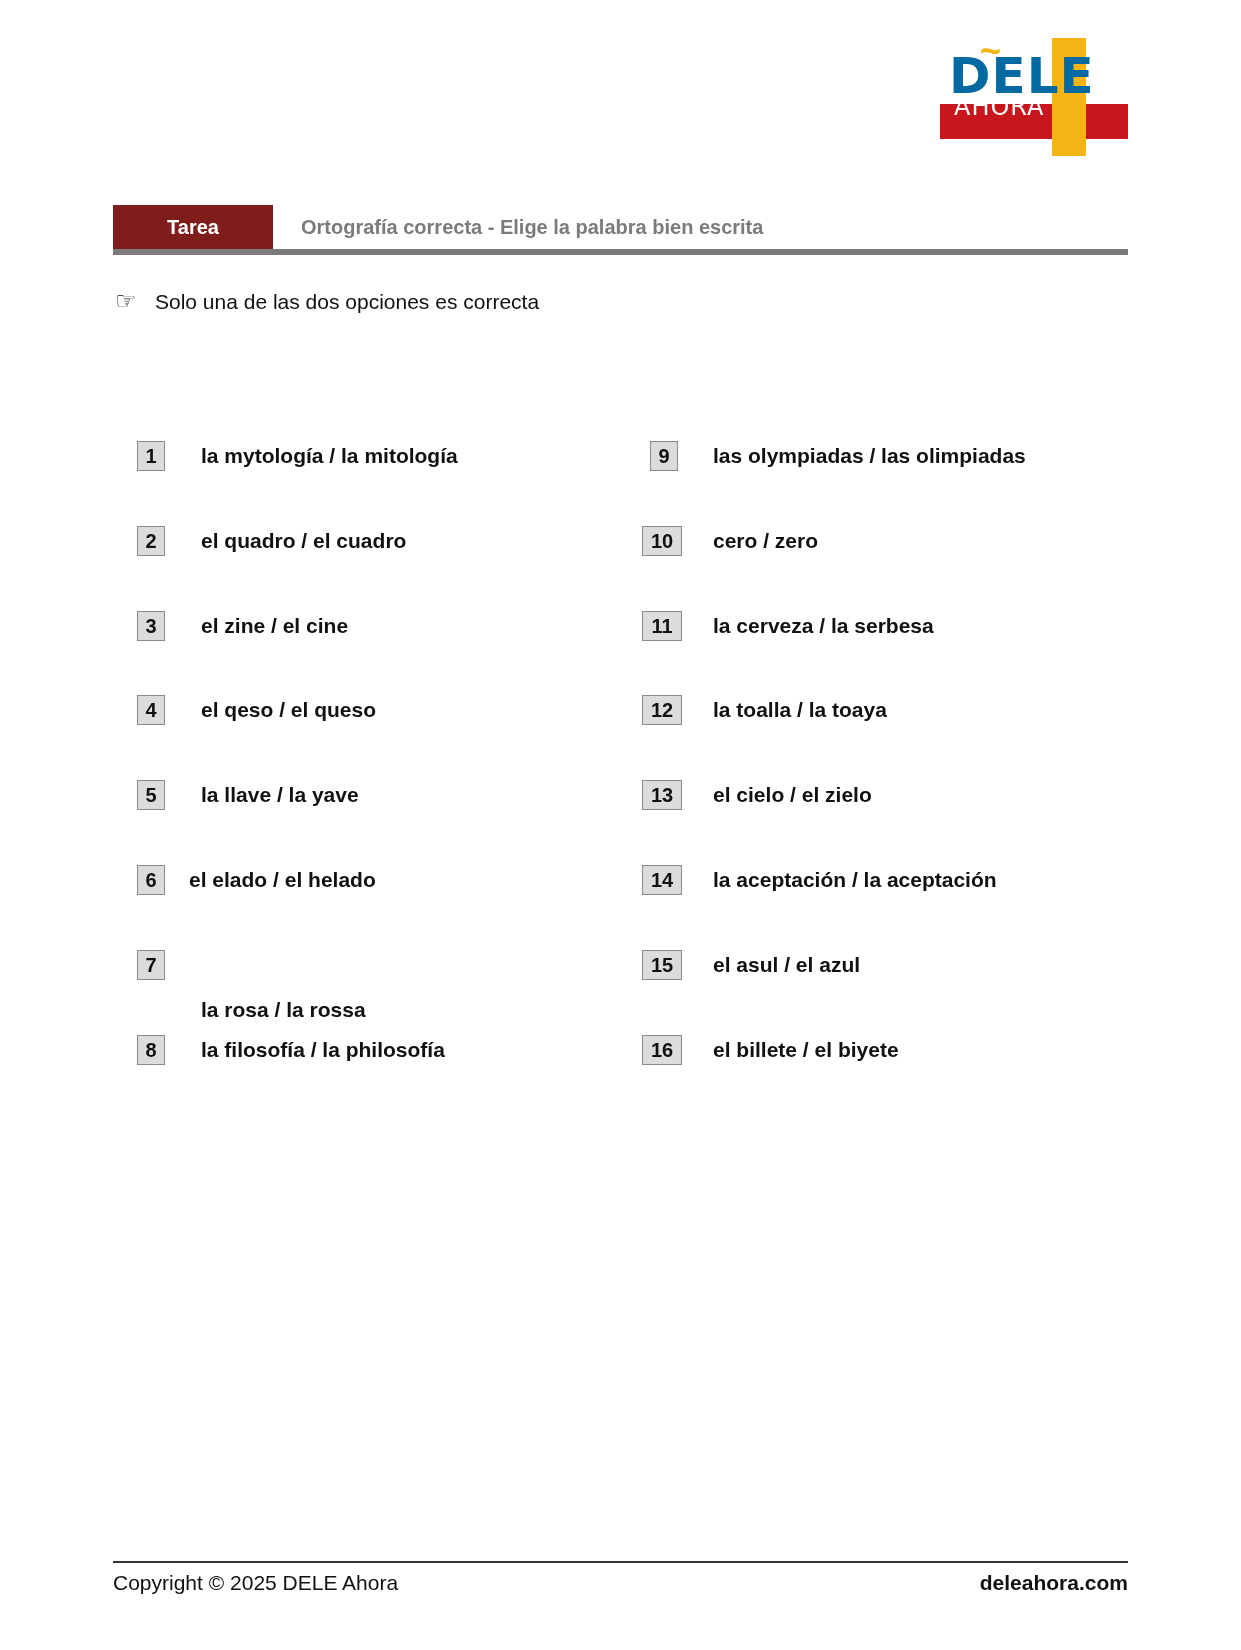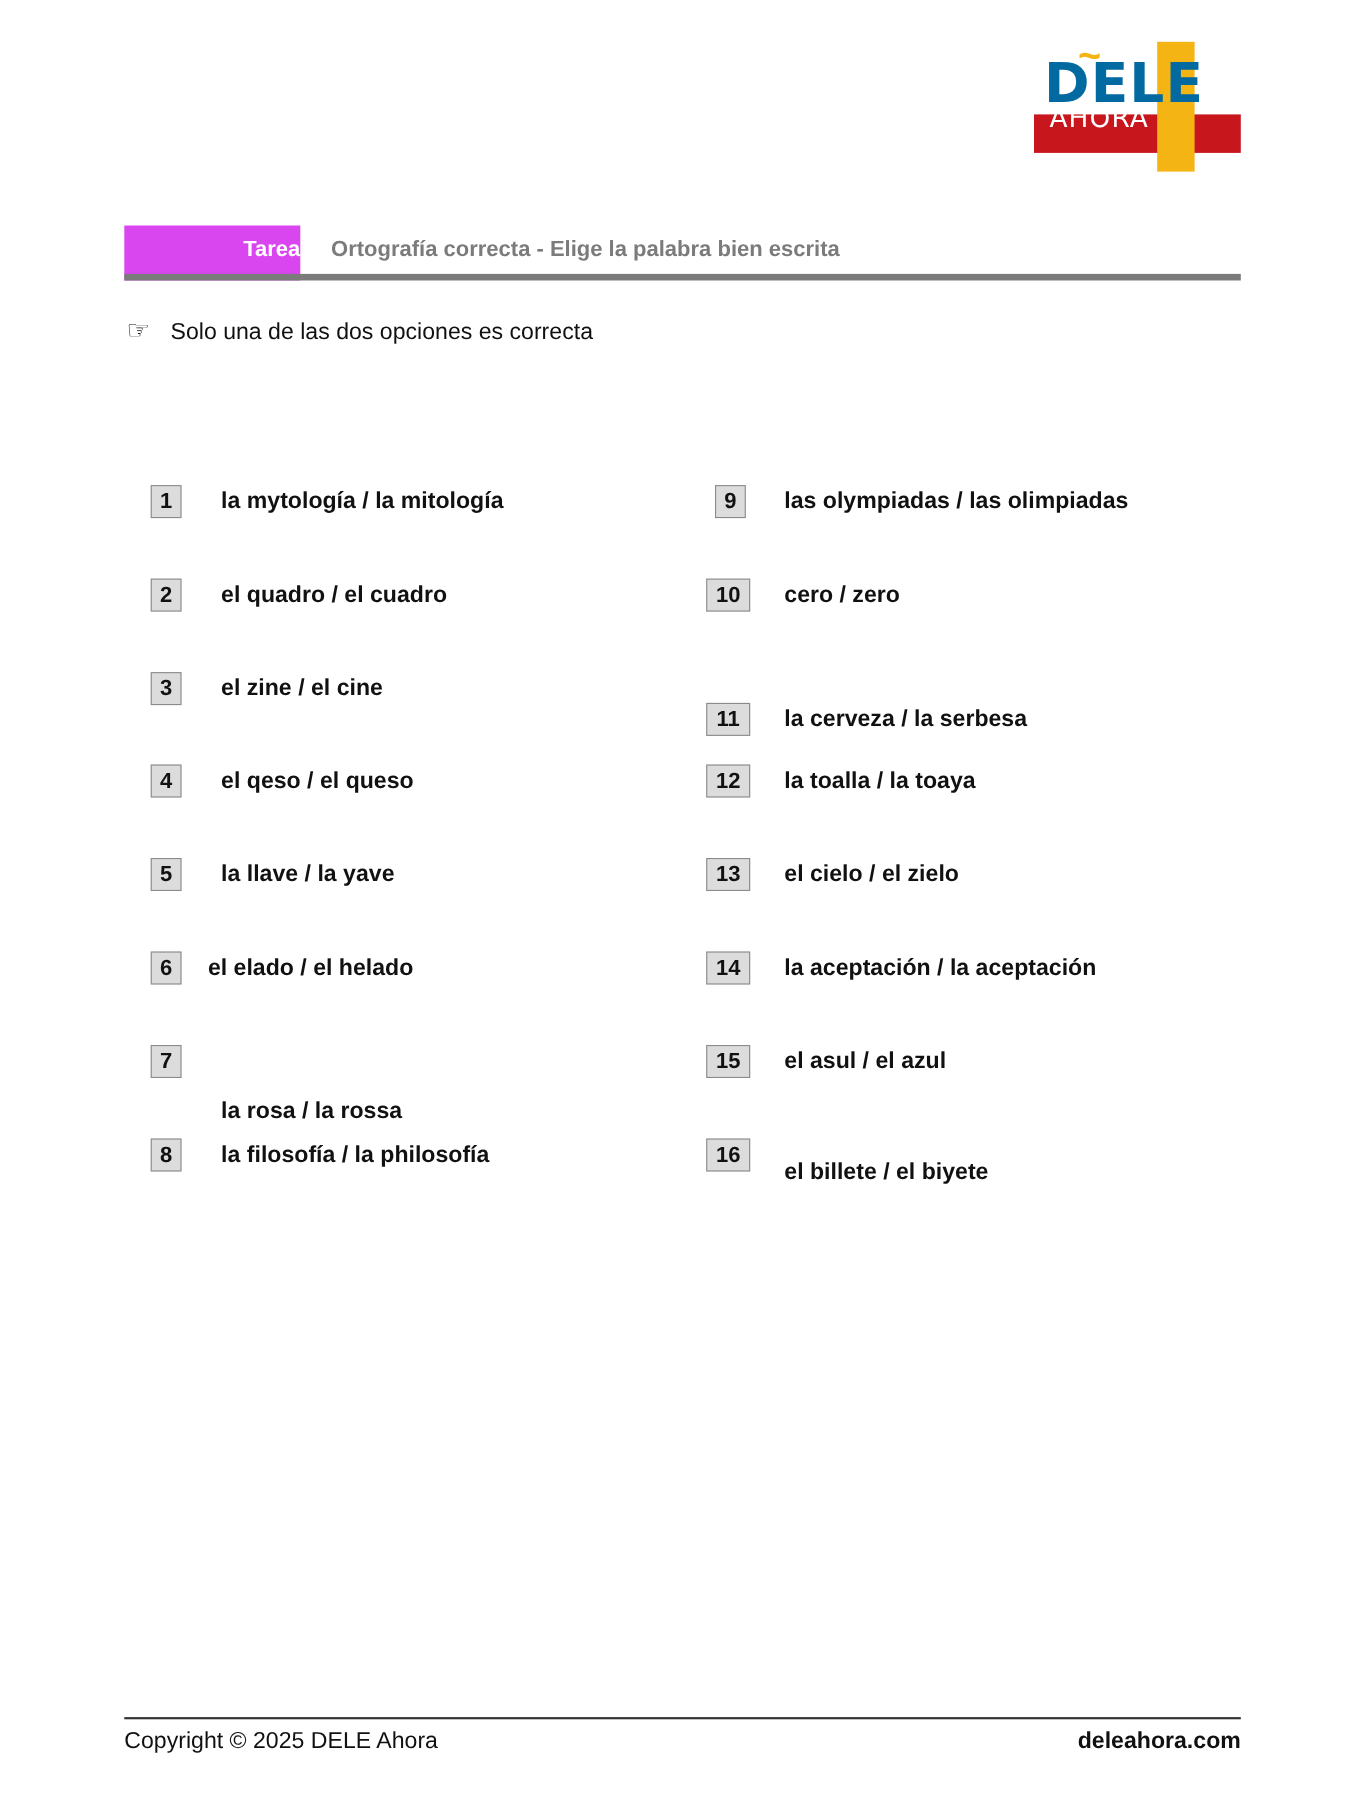--- a/index.html
+++ b/index.html
@@ -9,22 +9,22 @@
   .logo { position:absolute; left:940px; top:36px; width:190px; height:122px; }
   .logo .redbar { position:absolute; left:0; top:68px; width:188px; height:35px; background:#c8161d; }
   .logo .yellowbar { position:absolute; left:112px; top:2px; width:34px; height:118px; background:#f3b414; }
   .logo .dele { position:absolute; left:9px; top:12px; font-family:"DejaVu Sans", sans-serif;
                 font-weight:bold; font-size:50px; line-height:56px; color:#0369a1; letter-spacing:1px; }
   .logo .tilde { position:absolute; left:40px; top:-6px; font-size:36px; color:#f3b414; font-weight:bold; }
   .logo .ahora { position:absolute; left:14px; top:56px; font-size:24px; line-height:30px;
                  color:#ffffff; letter-spacing:1px; font-family:"DejaVu Sans", sans-serif; }
   
   .header { position:absolute; left:113px; top:205px; width:1015px; height:50px; }
-  .header .tab { position:absolute; left:0; top:0; width:160px; height:50px; background:#d946ef;
-                 color:#fff; font-weight:bold; font-size:20px; line-height:44px; text-align:right; }
+  .header .tab { position:absolute; left:0; top:0; width:160px; height:50px; background:#7f1d1d;
+                 color:#fff; font-weight:bold; font-size:20px; line-height:44px; text-align:center; }
   .header .title { position:absolute; left:188px; top:0; height:44px; line-height:44px;
                    font-weight:bold; font-size:20px; color:#7b7b7b; }
   .header .rule { position:absolute; left:0; top:44px; width:1015px; height:6px; background:#7b7b7b; }
   
   .instruction { position:absolute; left:115px; top:287px; height:28px; line-height:28px; font-size:21px; color:#111; }
   .instruction .hand { display:inline-block; width:40px; font-size:24px; }
   
   .item { position:absolute; height:32px; }
   .num { position:absolute; top:0; height:28px; line-height:28px; border:1px solid #8a8a8a;
          background:#dcdcdc; font-weight:bold; font-size:20px; text-align:center; color:#111; }
@@ -89,21 +89,21 @@
       <div class="txt" style="left: 201px;">la filosofía / la philosofía</div>
     </div>
     <div class="item" style="top: 441px; left: 0px; width: 1241px;">
       <div class="num" style="left: 650px; width: 26px;">9</div>
       <div class="txt" style="left: 713px;">las olympiadas / las olimpiadas</div>
     </div>
     <div class="item" style="top: 525.8px; left: 0px; width: 1241px;">
       <div class="num" style="left: 642px; width: 38px;">10</div>
       <div class="txt" style="left: 713px;">cero / zero</div>
     </div>
-    <div class="item" style="top: 610.6px; left: 0px; width: 1241px; margin-top: 28px;">
+    <div class="item" style="top: 610.6px; left: 0px; width: 1241px;">
       <div class="num" style="left: 642px; width: 38px;">11</div>
       <div class="txt" style="left: 713px;">la cerveza / la serbesa</div>
     </div>
     <div class="item" style="top: 695.4px; left: 0px; width: 992px; padding-left: 33px;">
       <div class="num" style="left: 642px; width: 38px;">12</div>
       <div class="txt" style="left: 713px;">la toalla / la toaya</div>
     </div>
     <div class="item" style="top: 780.2px; left: 0px; width: 1241px;">
       <div class="num" style="left: 642px; width: 38px;">13</div>
       <div class="txt" style="left: 713px;">el cielo / el zielo</div>
@@ -111,19 +111,19 @@
     <div class="item" style="top: 865px; left: 0px; width: 1241px;">
       <div class="num" style="left: 642px; width: 38px;">14</div>
       <div class="txt" style="left: 713px;">la aceptación / la aceptación</div>
     </div>
     <div class="item" style="top: 949.8px; left: 0px; width: 1241px;">
       <div class="num" style="left: 642px; width: 38px;">15</div>
       <div class="txt" style="left: 713px;">el asul / el azul</div>
     </div>
     <div class="item" style="top: 1034.6px; left: 0px; width: 1241px;">
       <div class="num" style="left: 642px; width: 38px;">16</div>
-      <div class="txt" style="left: 713px; margin-top: 16px;">el billete / el biyete</div>
+      <div class="txt" style="left: 713px;">el billete / el biyete</div>
     </div>
   </div>
 
 <div class="footer-rule"></div>
 <div class="copyright">Copyright © 2025 DELE Ahora</div>
 <div class="site">deleahora.com</div>
 
 </body></html>

